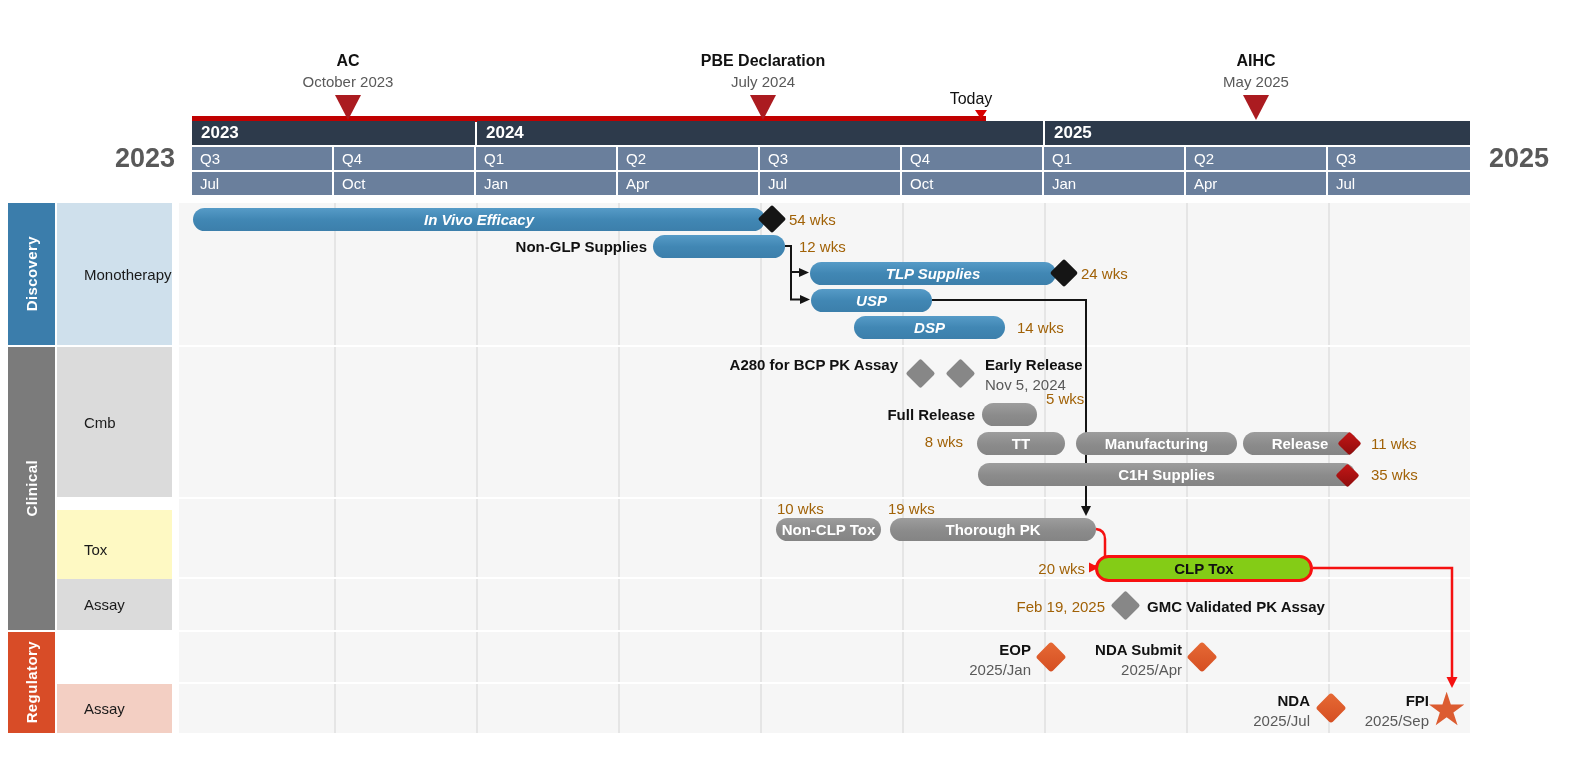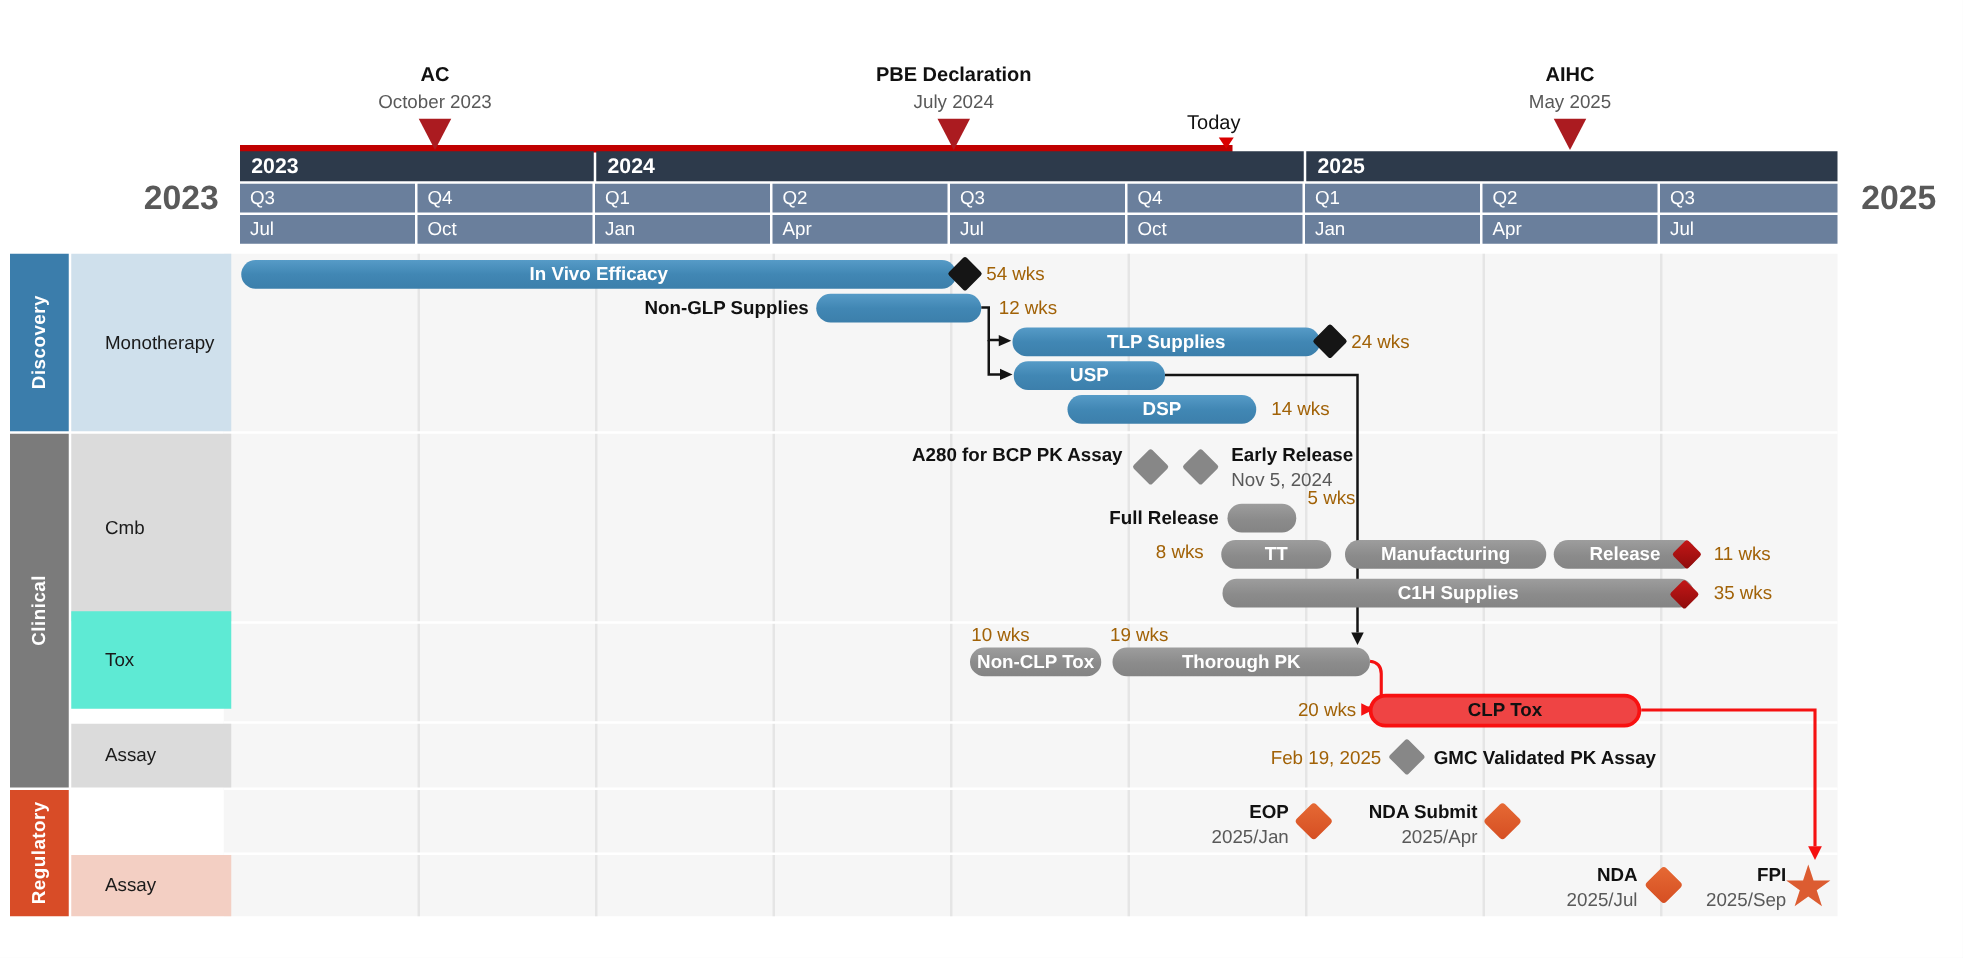--- a/index.html
+++ b/index.html
@@ -11,30 +11,30 @@
   .qcell{position:absolute;height:23px;background:#6a7f9c;color:#fff;font-size:15px;line-height:23px;padding-left:8px;}
   .bigyear{position:absolute;width:84px;font-size:27px;font-weight:700;color:#595959;text-align:center;}
   .redline{position:absolute;background:#c00000;}
   .tri{position:absolute;width:0;height:0;border-left:13px solid transparent;border-right:13px solid transparent;border-top:25px solid #ab1b20;}
   .tri.small{border-left:6px solid transparent;border-right:6px solid transparent;border-top:9px solid #d90000;}
   .mtitle{position:absolute;width:260px;text-align:center;font-size:16px;font-weight:700;color:#111;white-space:nowrap;}
   .mdate{position:absolute;width:260px;text-align:center;font-size:15px;color:#595959;white-space:nowrap;}
   
   .gband{position:absolute;left:8px;width:47px;display:flex;align-items:center;justify-content:center;}
   .vlab{writing-mode:vertical-rl;transform:rotate(180deg);color:#fff;font-weight:700;font-size:15px;letter-spacing:.4px;}
-  .rowcell{position:absolute;left:57px;width:128px;display:flex;align-items:center;padding-left:27px;font-size:15px;color:#1a1a1a;}
+  .rowcell{position:absolute;left:57px;width:115px;display:flex;align-items:center;padding-left:27px;font-size:15px;color:#1a1a1a;}
   
   .plot{position:absolute;left:179px;top:203px;width:1291px;height:530px;background:#f6f6f6;}
   .grid{position:absolute;top:203px;height:530px;width:2px;background:#e5e5e5;}
   .hsep{position:absolute;left:179px;width:1291px;height:2px;background:#ffffff;}
   
   .bar{position:absolute;height:23px;border-radius:12px;color:#fff;font-weight:700;font-size:15px;display:flex;align-items:center;justify-content:center;white-space:nowrap;}
-  .bar.blue{background:linear-gradient(180deg,#569bc7 0%,#4187b4 50%,#3c7fab 100%);}
+  .bar.blue{background:linear-gradient(180deg,#569bc7 0%,#4187b4 50%,#3c7fab 100%);font-style:italic;}
   .bar.gray{background:linear-gradient(180deg,#9d9d9d 0%,#8b8b8b 55%,#848484 100%);}
-  .bar.clp{background:#ef4444;border:3px solid #f81111;color:#111;border-radius:15px;}
+  .bar.clp{background:#84cc16;border:3px solid #f81111;color:#111;border-radius:15px;}
   .dur{position:absolute;font-size:15px;color:#a16207;white-space:nowrap;}
   .blab{position:absolute;font-size:15px;font-weight:700;color:#111;white-space:nowrap;}
   .rlab{text-align:right;}
   .two .t{font-size:15px;font-weight:700;color:#111;line-height:20px;white-space:nowrap;}
   .two .d{font-size:15px;color:#595959;line-height:20px;white-space:nowrap;}
   .diamond{position:absolute;transform:rotate(45deg);}
   .d-black{width:20px;height:20px;background:#151515;border-radius:2px;}
   .d-gray{width:21px;height:21px;background:#878787;border-radius:2px;}
   .d-red{width:17px;height:17px;background:linear-gradient(135deg,#c41717,#8e0c0c);border-radius:2px;}
   .d-orange{width:22px;height:22px;background:linear-gradient(135deg,#e66a35,#d54e22);border-radius:3px;}
@@ -116,21 +116,21 @@
   <div class="gband" style="top:632px;height:101px;background:#d84c27">
       <span class="vlab">Regulatory</span>
     </div>
 
   <div class="rowcell" style="top:203px;height:142px;background:#cfe0ec">
       <span>Monotherapy</span>
     </div>
   <div class="rowcell" style="top:347px;height:150px;background:#dbdbdb">
       <span>Cmb</span>
     </div>
-  <div class="rowcell" style="top:489px;height:78px;background:#5eead4">
+  <div class="rowcell" style="top:510px;height:78px;background:#fef9c3">
       <span>Tox</span>
     </div>
   <div class="rowcell" style="top:579px;height:51px;background:#dbdbdb">
       <span>Assay</span>
     </div>
   <div class="rowcell" style="top:684px;height:49px;background:#f3cfc3">
       <span>Assay</span>
     </div>
 
   <svg class="connectors" width="1570" height="766">

